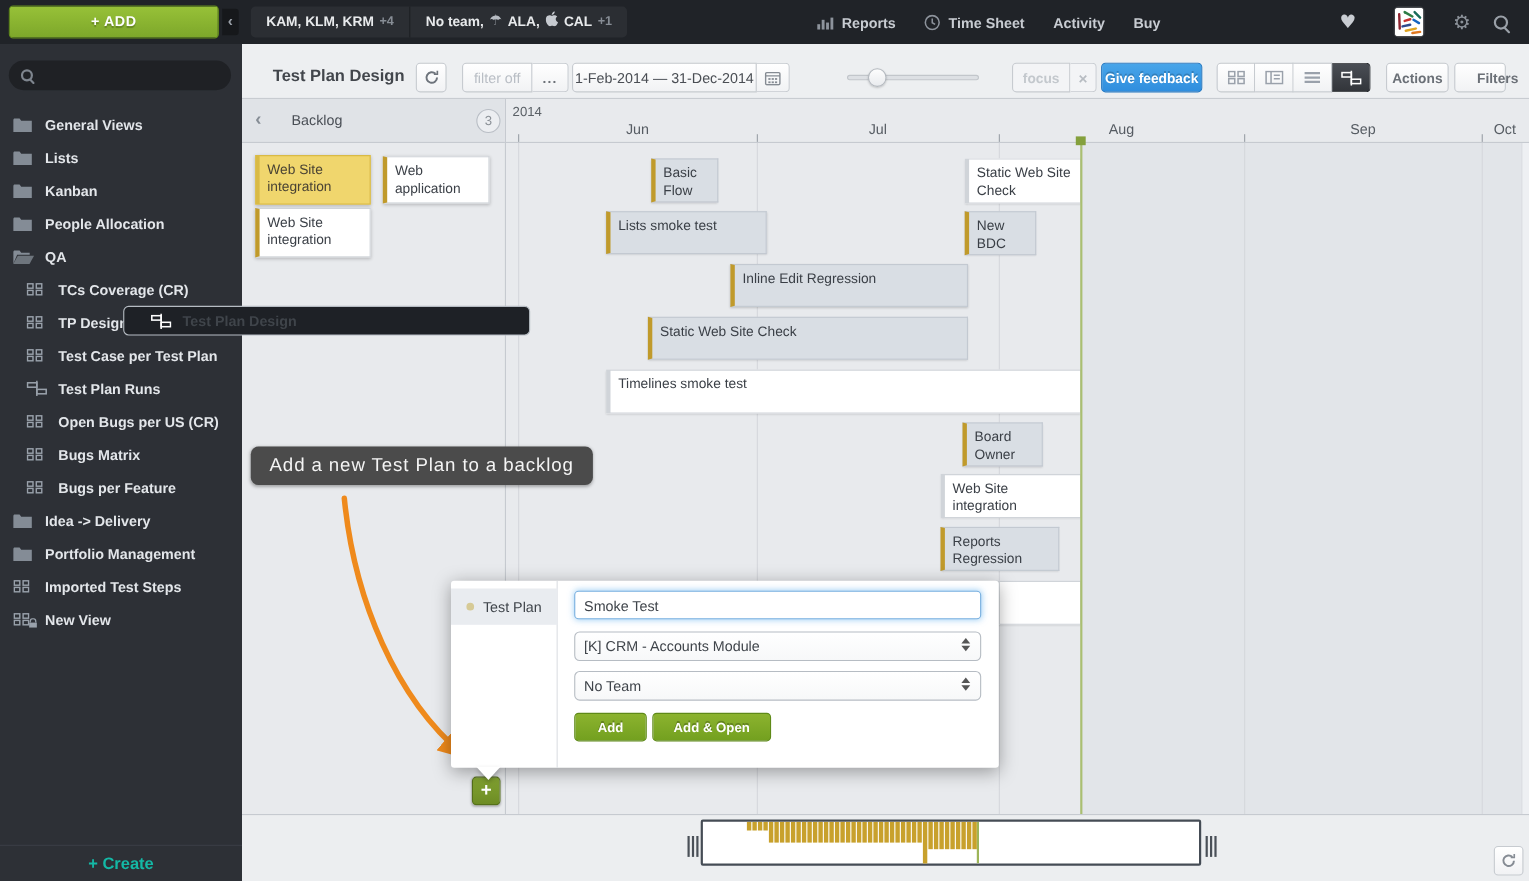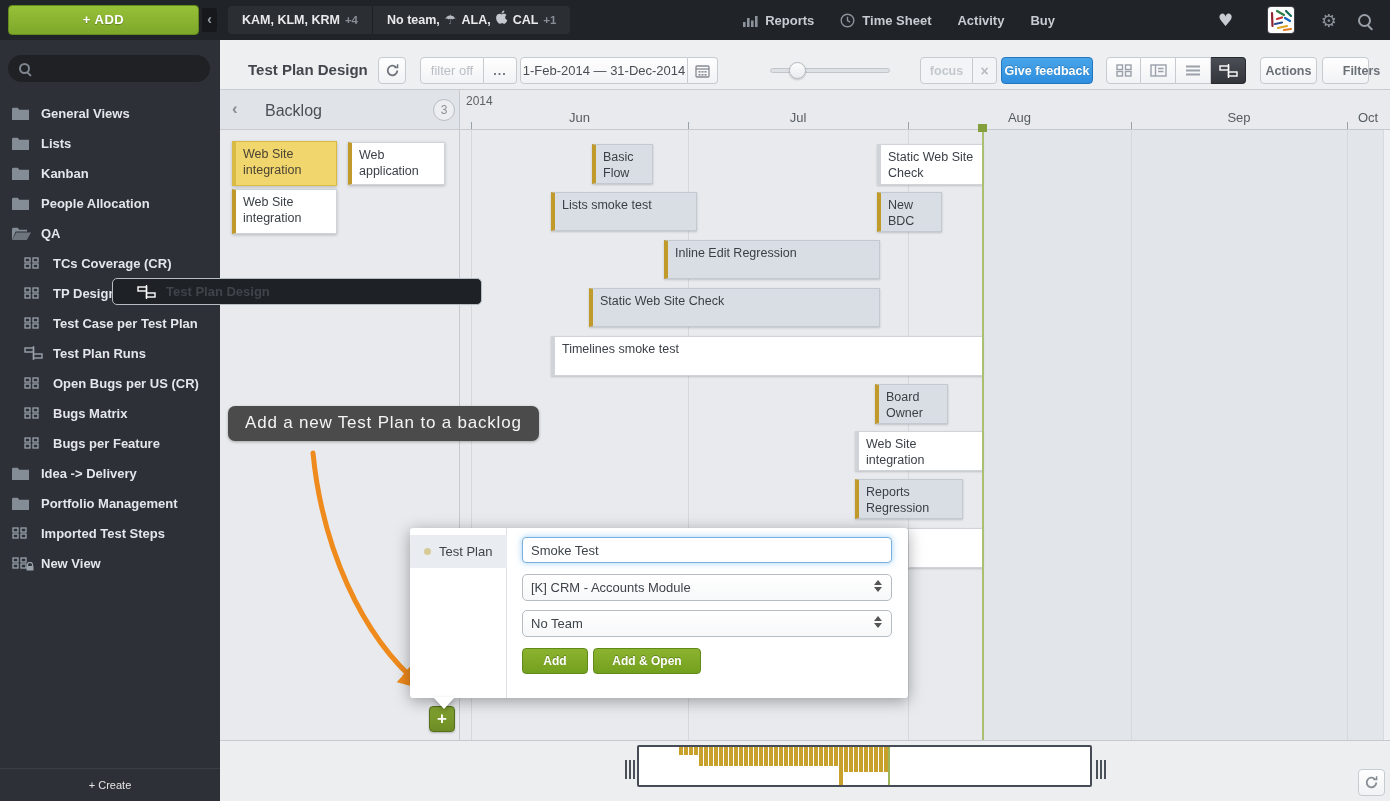--- a/index.html
+++ b/index.html
@@ -37,21 +37,21 @@
     border-radius:14px; display:flex; align-items:center; padding-left:11px; gap:8px; }
   .side-search input { background:transparent; border:none; outline:none; color:#d4d8dd; font-size:12px; width:160px; }
   .side-items { position:absolute; left:0; top:58px; width:220px; }
   .srow { display:flex; align-items:center; height:30px; padding-left:12px; cursor:pointer; color:#e3e6ea;
     font-size:13px; font-weight:bold; }
   .srow.ind { padding-left:24px; }
   .srow.sel { background:#1e2126; }
   .srow .sic { width:19px; display:flex; justify-content:flex-start; margin-right:10px; position:relative; }
   .side-foot { position:absolute; left:0; bottom:0; width:220px; height:33px; border-top:1px solid #3a3e45;
     display:flex; align-items:center; justify-content:center; }
-  .create-link { color:#e5e5e5; font-size:11px; font-weight:normal; cursor:pointer; }
+  .create-link { color:#14b8a6; font-size:15px; font-weight:bold; cursor:pointer; }
 
   
   .content { position:absolute; left:220px; top:40px; width:1170px; height:761px; }
   .toolbar { position:absolute; left:0; top:0; width:1170px; height:50px; background:#edeff1; border-bottom:1px solid #c8ccd1; z-index:8; }
   .tb-title { position:absolute; left:28px; top:21px; font-size:15px; font-weight:bold; color:#42464c; }
   .btn { position:absolute; top:17px; height:27px; background:linear-gradient(#ffffff,#f1f2f4);
     border:1px solid #c7cbd0; border-radius:4px; color:#6b7077; font-size:12.5px; font-weight:bold;
     display:flex; align-items:center; justify-content:center; cursor:pointer; }
   .grp { border-radius:0; }
   .grp.first { border-radius:4px 0 0 4px; }
@@ -88,21 +88,21 @@
 
   .tcard { position:absolute; background:#d9dee4; border:1px solid #c3c9d1; border-left:4px solid #c09a2b;
     box-shadow:0 1px 2px rgba(0,0,0,.18); padding:4px 7px; font-size:12.5px; color:#3a3f46;
     line-height:1.3; overflow:hidden; white-space:pre-line; z-index:2; cursor:pointer; }
   .tcard.white { background:#ffffff; border-color:#d0d4d9; }
 
   
   .backlog { position:absolute; left:0; top:0; width:240px; height:650px; background:#e8eaed; border-right:1px solid #c6cad0; }
   .bl-head { position:absolute; left:0; top:0; width:100%; height:40px; background:#e0e3e7; border-bottom:1px solid #c6cad0; }
   .bl-chevron { position:absolute; left:12px; top:9px; color:#868d95; font-size:17px; font-weight:bold; cursor:pointer; }
-  .bl-title { position:absolute; left:45px; top:12px; font-size:16px; color:#4a4f56; }
+  .bl-title { position:absolute; left:45px; top:12px; font-size:13px; color:#4a4f56; }
   .bl-count { position:absolute; right:4px; top:9px; width:22px; height:22px; border:1px solid #b9bec5;
     border-radius:50%; color:#8b9197; font-size:12px; text-align:center; line-height:20px; background:#eceef1; }
   .bcard { position:absolute; background:#fff; border:1px solid #d0d4d9; border-left:4px solid #c09a2b;
     box-shadow:0 1px 3px rgba(0,0,0,.22); padding:4px 7px; font-size:12.5px; color:#3a3f46; line-height:1.3;
     overflow:hidden; z-index:2; cursor:pointer; }
   .bcard.selected { background:#f0d66d; border-color:#d9ba45; color:#4a4334; }
 
   
   .tut-tip { position:absolute; left:8px; top:316px; background:#4b4b4b; color:#f4f4f4; font-size:17px;
     letter-spacing:.8px; padding:7px 17px 8px; border-radius:7px; z-index:6; box-shadow:0 1px 3px rgba(0,0,0,.3); }

